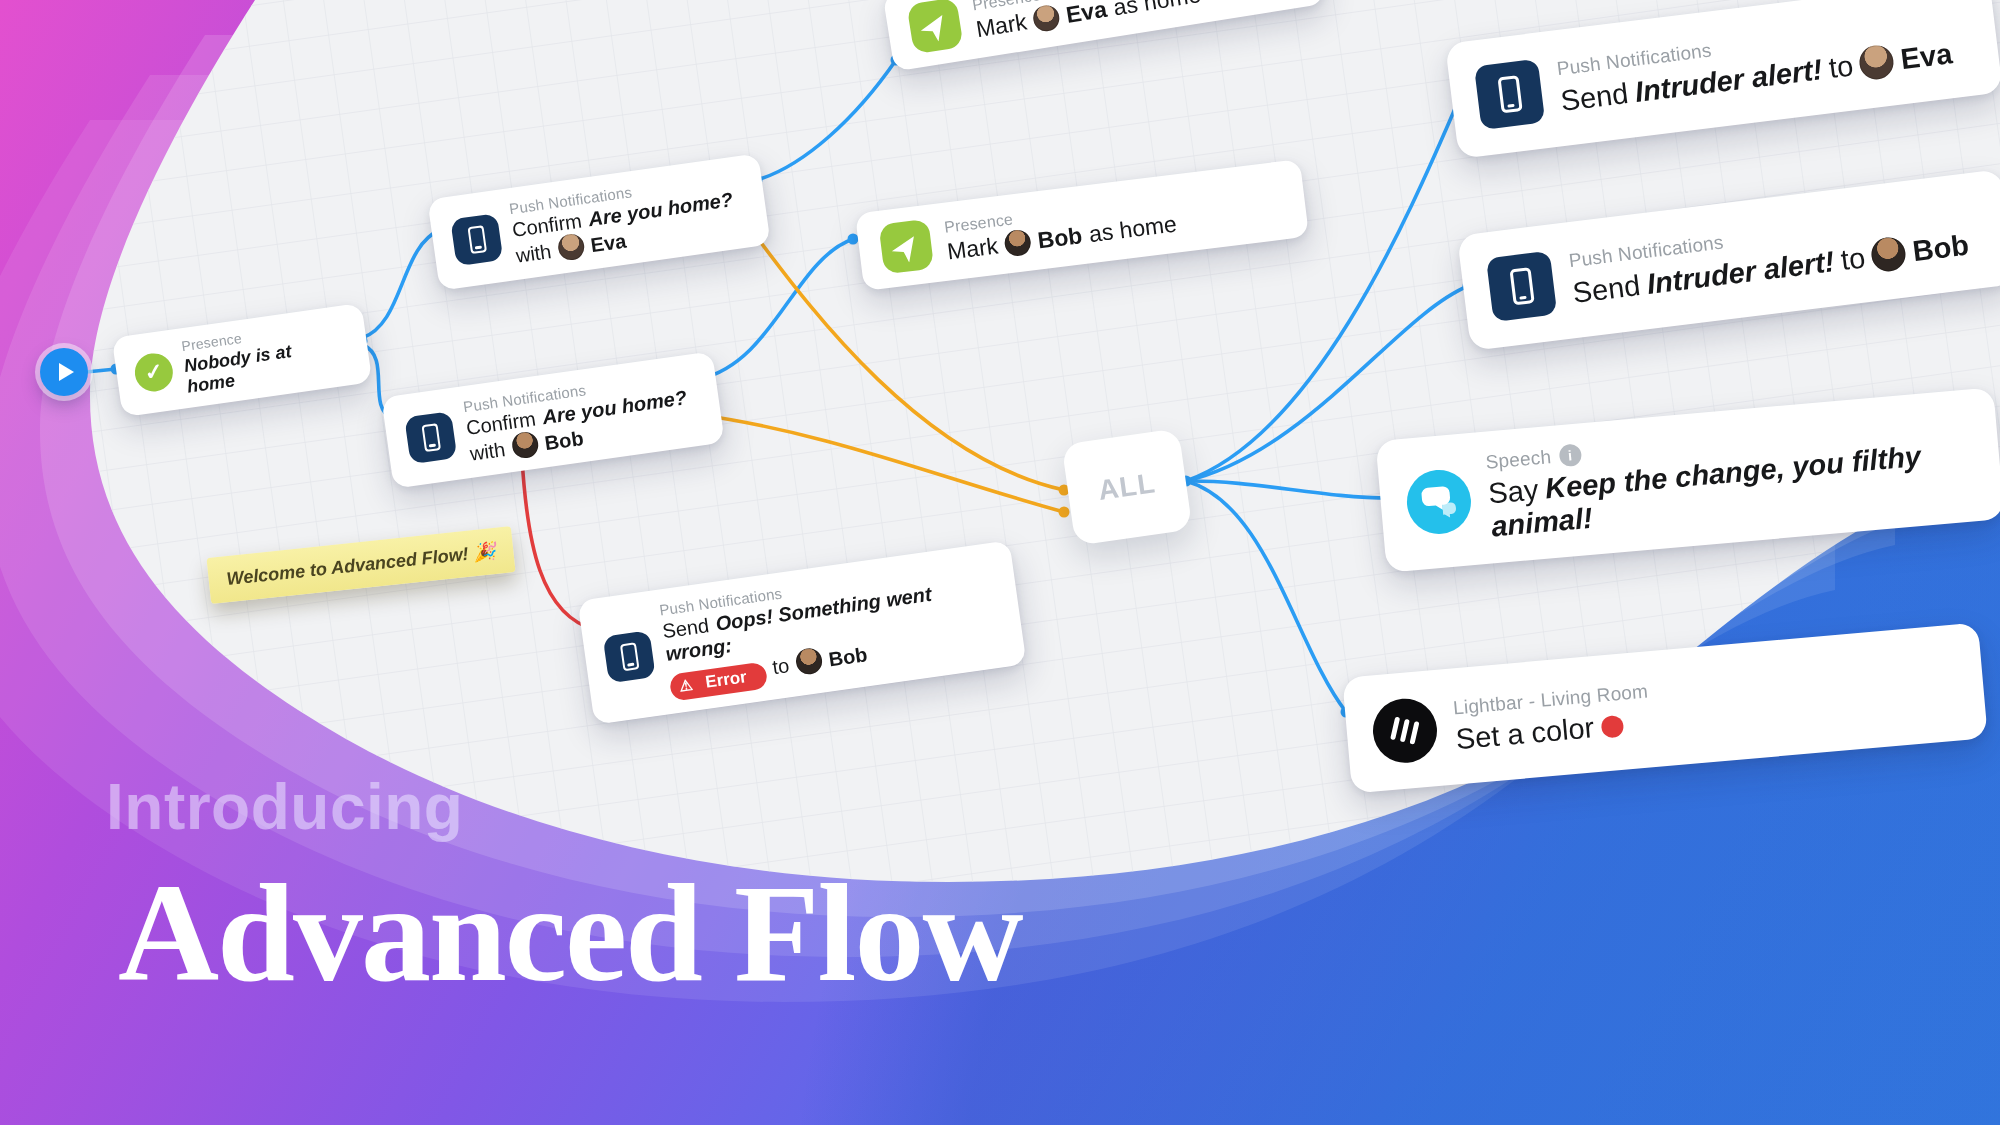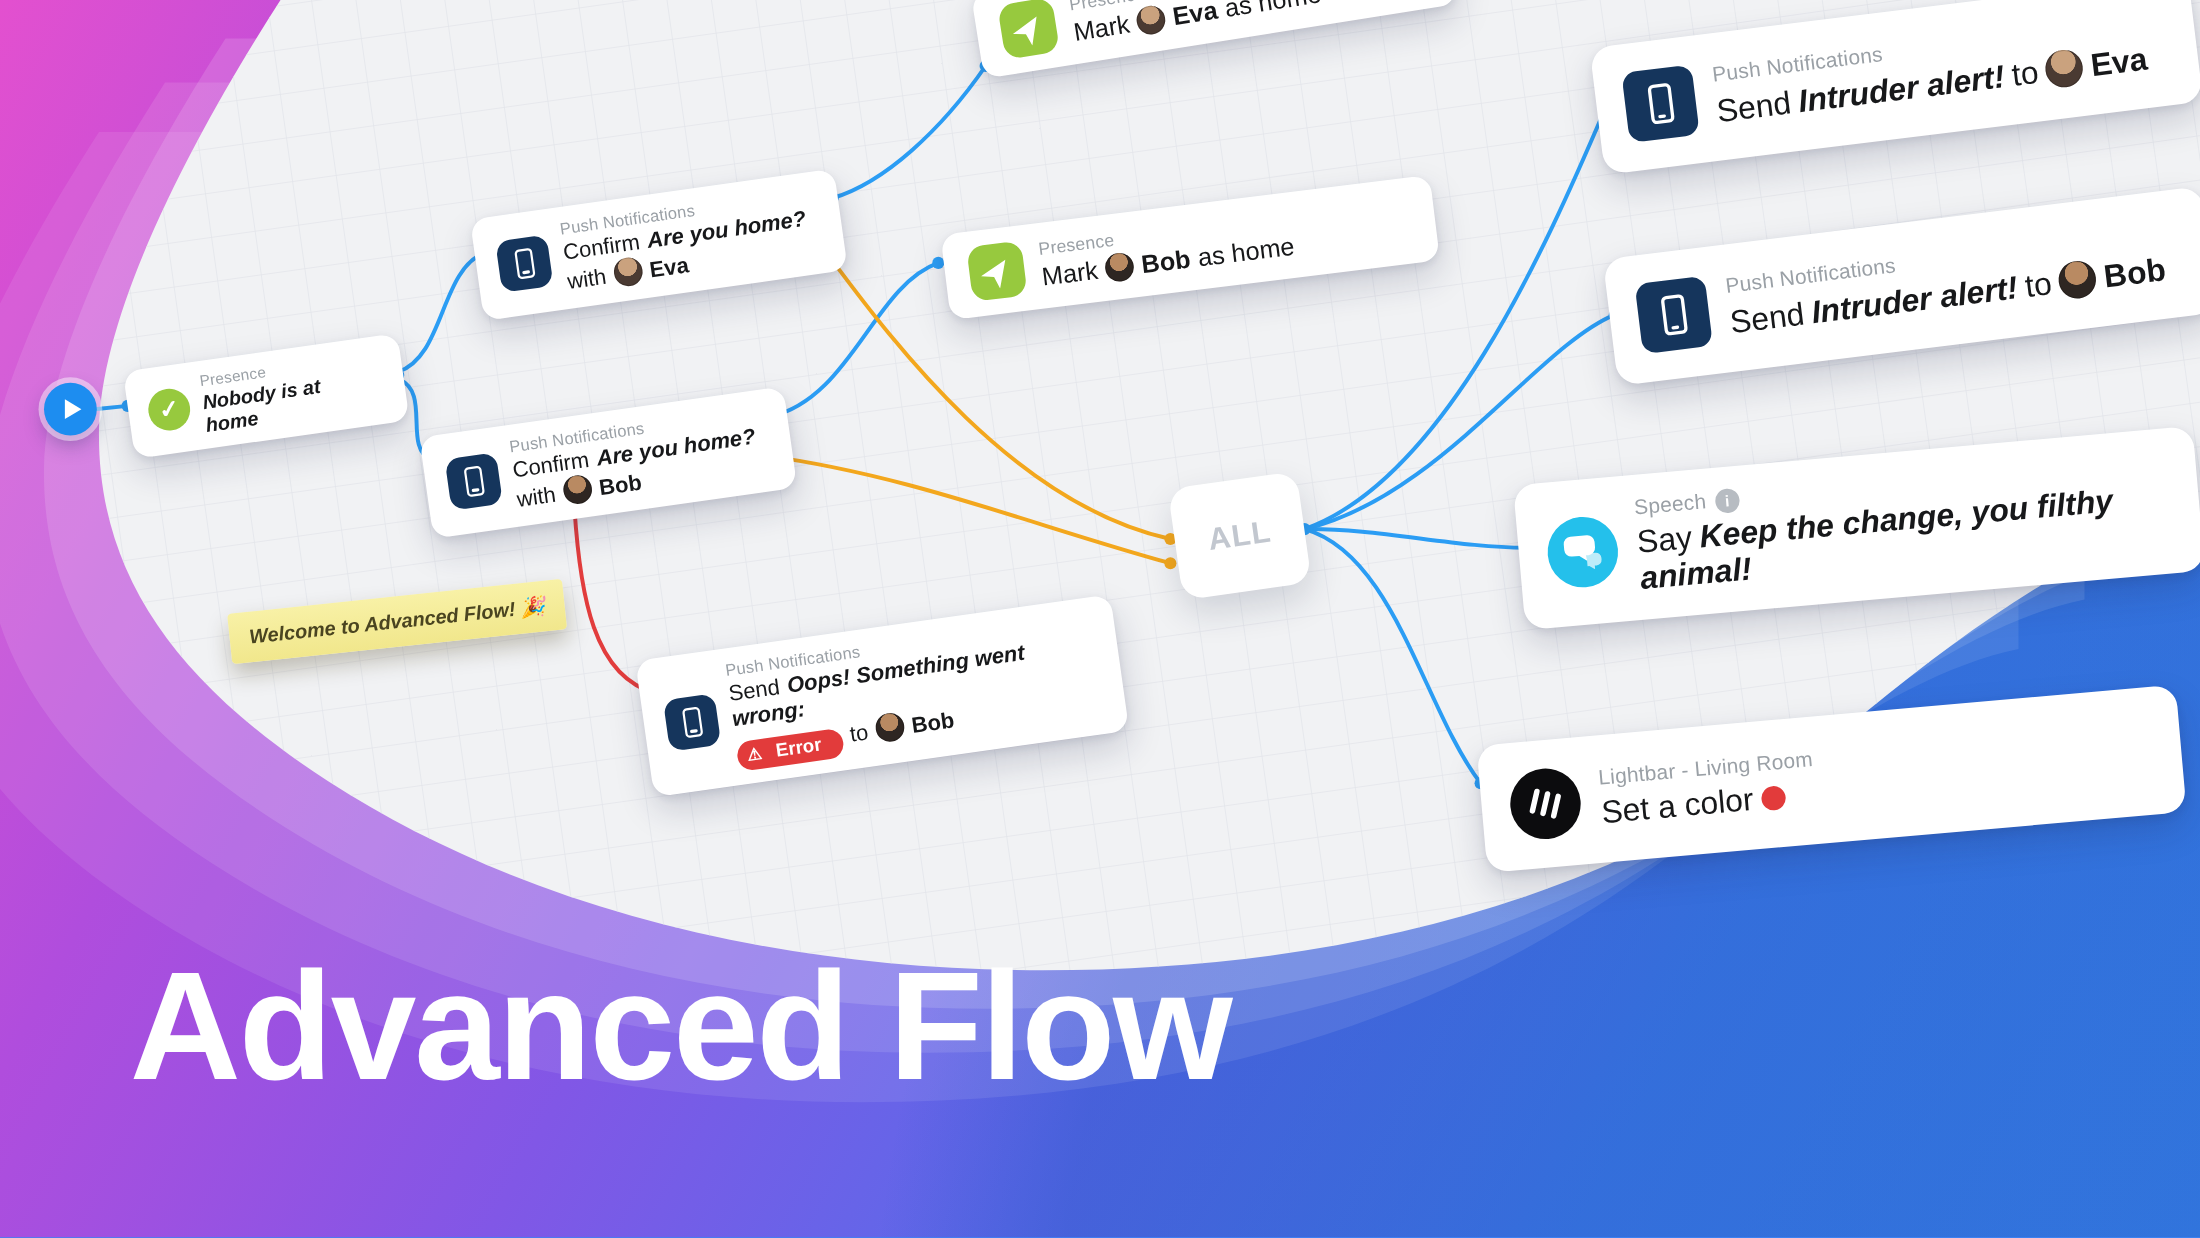--- a/index.html
+++ b/index.html
@@ -66,21 +66,21 @@
             font-style:italic; font-weight:700; color:#4a4420; font-size:18px; white-space:nowrap; }
   .start-btn { position:absolute; z-index:3; width:48px; height:48px; border-radius:50%; background:#1d8df0;
                box-shadow:0 0 0 5px rgba(255,255,255,.45), 0 8px 18px rgba(20,40,90,.35);
                display:flex; align-items:center; justify-content:center; cursor:pointer; }
   .start-btn .tri { width:0; height:0; border-left:15px solid #fff; border-top:9px solid transparent;
                     border-bottom:9px solid transparent; margin-left:4px; }
 
   .kicker { position:absolute; z-index:4; left:106px; top:770px; font-size:64px; font-weight:700;
             color:rgba(235,228,255,.55); letter-spacing:.5px; }
   .hero-title { position:absolute; z-index:4; left:118px; top:852px; font-size:140px; font-weight:800;
-            color:#ffffff; letter-spacing:-2px; }
+            color:#ffffff; letter-spacing:-2px;font-family:Liberation Serif, serif; }
 </style>
 </head>
 <body>
 
 <div class="stage">
   <div class="corner-arc"></div>
 
   <svg id="canvas-svg" class="layer">
     <defs>
       <path id="blob" d="M 255 0 L 2000 0 L 2000 470 C 1912 488 1808 556 1698 646 C 1492 808 1244 882 948 882 C 694 882 468 820 298 710 C 156 618 88 518 90 390 C 92 280 178 120 255 0 Z"></path>
@@ -289,14 +289,15 @@
       </svg>
     </div>
     <div class="col">
       <div class="title">Lightbar - Living Room</div>
       <div class="body">
         <span>Set a color</span><span class="color-dot"></span>
       </div>
     </div>
   </div>
 
+  <div class="kicker">Introducing</div>
   <div class="hero-title">Advanced Flow</div>
 </div>
 
 </body></html>

